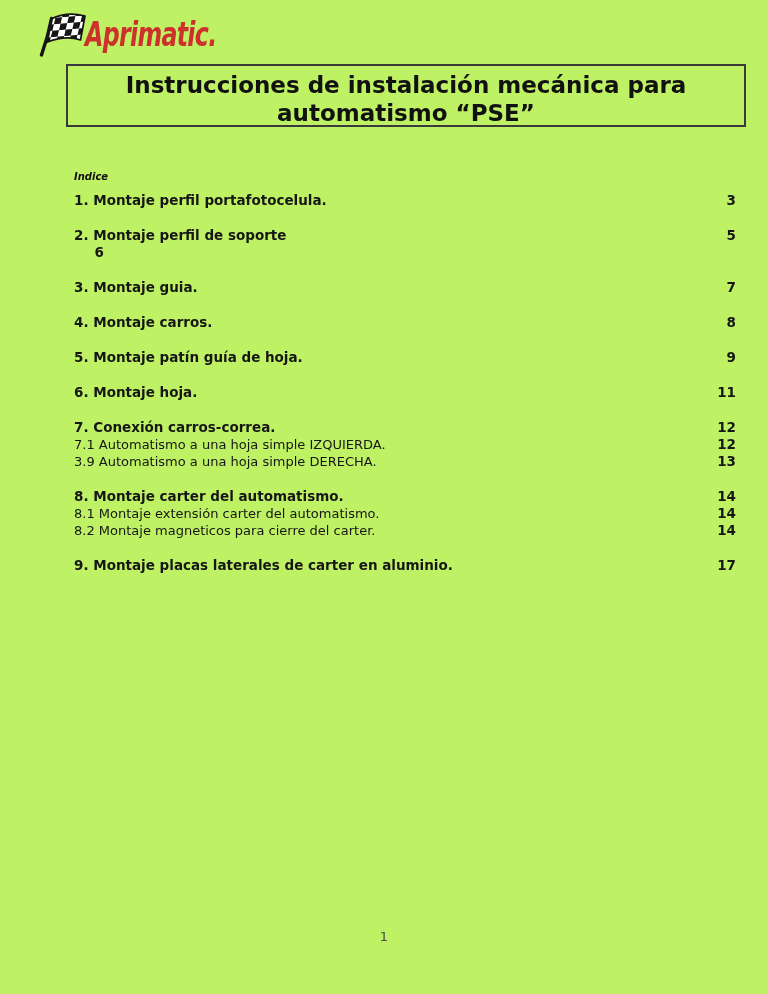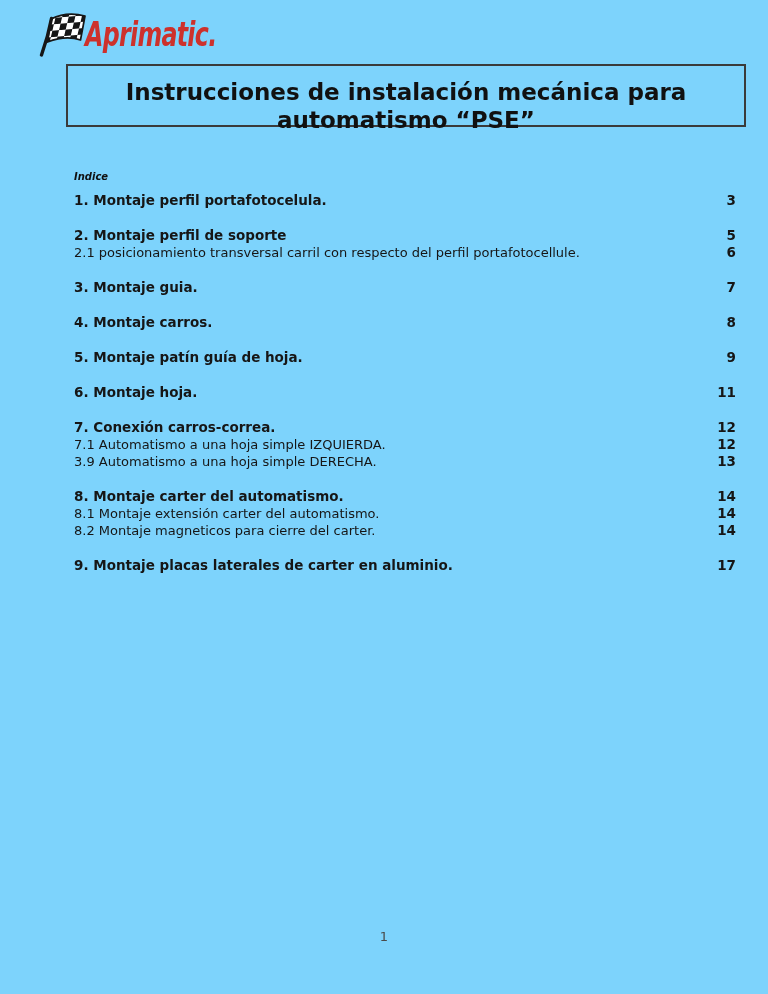--- a/index.html
+++ b/index.html
@@ -4,21 +4,21 @@
 <style>
   html, body {
     margin: 0;
     padding: 0;
     background: #ffffff;
   }
   .page {
     position: relative;
     width: 768px;
     height: 994px;
-    background: #7dd3fc;
+    background: #bef264;
     font-family: "DejaVu Sans", "Liberation Sans", sans-serif;
     color: #161616;
     overflow: hidden;
   }
 
   
   .logo {
     position: absolute;
     left: 37px;
     top: 13px;
@@ -44,21 +44,21 @@
     left: 66px;
     top: 64px;
     width: 680px;
     height: 63px;
     box-sizing: border-box;
     border: 2px solid #3a3a3a;
     display: flex;
     flex-direction: column;
     justify-content: flex-start;
     align-items: center;
-    padding-top: 12px;
+    padding-top: 5px;
     text-align: center;
     font-weight: bold;
     font-size: 23px;
     line-height: 28px;
     color: #111;
   }
 
   
   .indice {
     position: absolute;
@@ -148,21 +148,20 @@
       <span class="toc-text">1. Montaje perfil portafotocelula.</span>
       <span class="toc-page">3</span>
     </div>
 
     <div class="toc-row main">
       <span class="toc-text">2. Montaje perfil de soporte</span>
       <span class="toc-page">5</span>
     </div>
 
     <div class="toc-row sub">
-      <span class="toc-text">2.1 posicionamiento transversal carril con respecto del perfil portafotocellule.</span>
       <span class="toc-page">6</span>
     </div>
 
     <div class="toc-row main">
       <span class="toc-text">3. Montaje guia.</span>
       <span class="toc-page">7</span>
     </div>
 
     <div class="toc-row main">
       <span class="toc-text">4. Montaje carros.</span>

